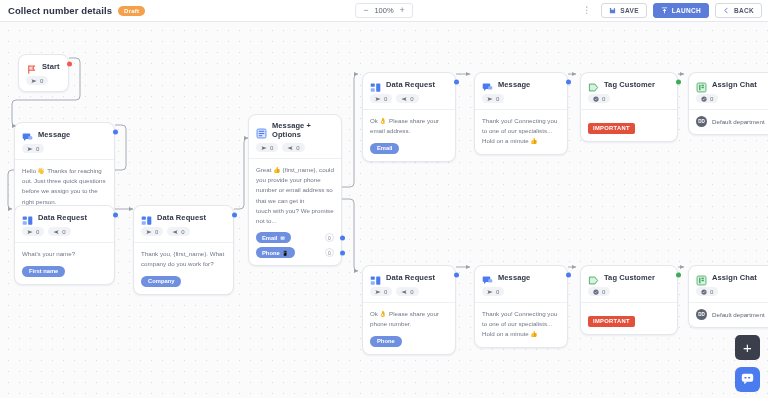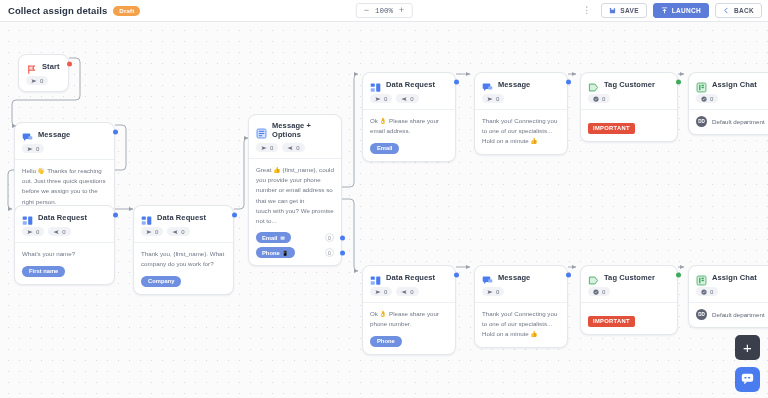--- a/index.html
+++ b/index.html
@@ -31,21 +31,21 @@
     font-size: 6px; font-weight: bold;
     padding: 2px 6px; border-radius: 8px;
     letter-spacing: .2px;
   }
   .tb-zoom {
     position: absolute; left: 50%; transform: translateX(-50%);
     display: flex; align-items: center; gap: 6px;
     border: 1px solid #e2e5ea; border-radius: 3px;
     padding: 2px 7px; background: #fff;
   }
-  .tb-zoom span { font-size: 7.5px; color: #5a6275; font-family: Liberation Mono, monospace; }
+  .tb-zoom span { font-size: 7.5px; color: #5a6275; }
   .tb-zoom .zbtn { font-size: 9px; color: #7b8396; cursor: pointer; line-height: 1; }
   .tb-right {
     position: absolute; right: 6px;
     display: flex; align-items: center; gap: 6px;
   }
   .tb-kebab {
     color: #8a90a0; font-size: 9px; letter-spacing: 0;
     padding: 0 4px; line-height: 1;
   }
   .tb-btn {
@@ -182,21 +182,21 @@
     display: flex; align-items: center; justify-content: center;
     cursor: pointer; z-index: 30;
   }
 </style>
 </head>
 <body>
 
 <div id="app">
 
   <div class="toolbar">
-    <div class="tb-title">Collect assign details</div>
+    <div class="tb-title">Collect number details</div>
     <div class="tb-badge">Draft</div>
 
     <div class="tb-zoom">
       <div class="zbtn">−</div>
       <span>100%</span>
       <div class="zbtn">+</div>
     </div>
 
     <div class="tb-right">
       <div class="tb-kebab">⋮</div>

